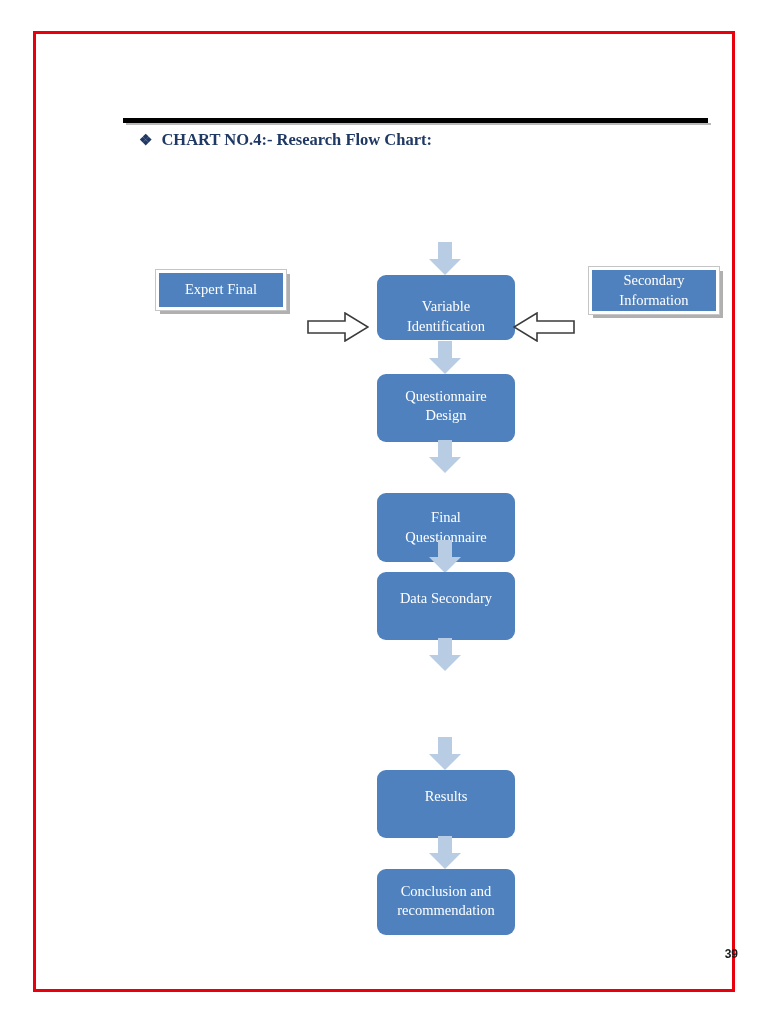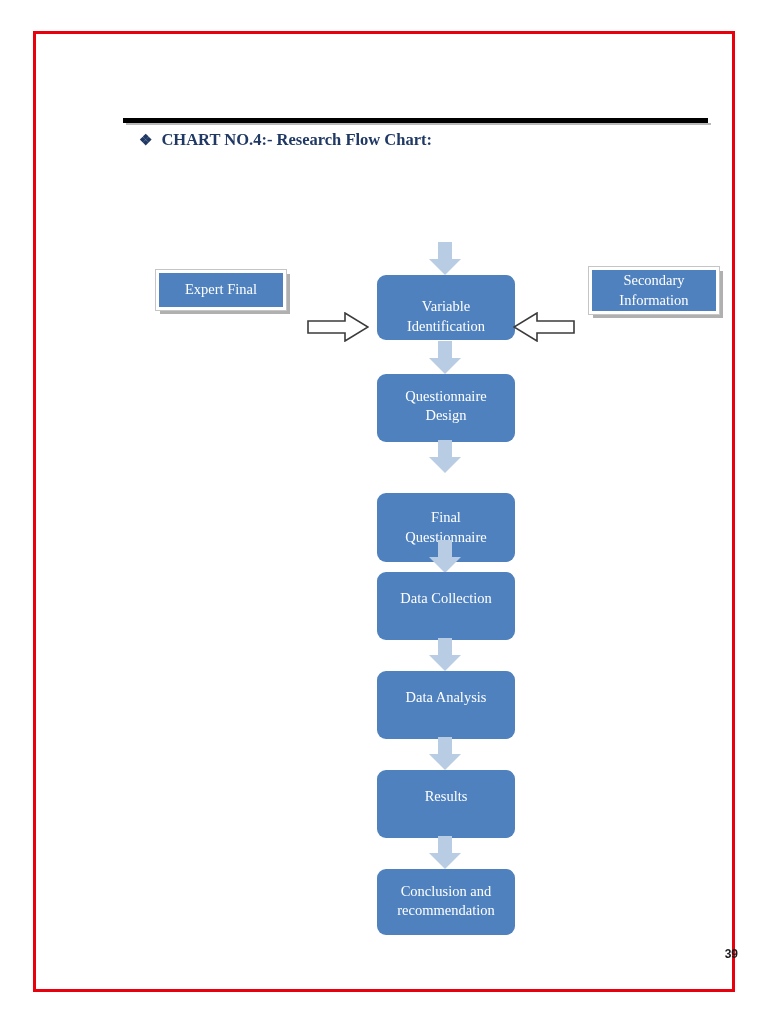--- a/index.html
+++ b/index.html
@@ -234,32 +234,29 @@
       </span>
     </div>
 
     <div class="down-arrow" style="left:392px; top:506px;">
       <svg width="34" height="34" viewBox="0 0 34 34">
           <polygon points="10,0 24,0 24,17 33,17 17,33 1,17 10,17" fill="#b8cce4"></polygon>
         </svg>
     </div>
 
     <div class="flow-box align-upper" style="left:341px; top:538px; width:138px; height:68px;">
-      <span>Data Collection</span>
+      <span>Data Secondary</span>
     </div>
 
     <div class="down-arrow" style="left:392px; top:604px;">
       <svg width="34" height="34" viewBox="0 0 34 34">
           <polygon points="10,0 24,0 24,17 33,17 17,33 1,17 10,17" fill="#b8cce4"></polygon>
         </svg>
     </div>
 
-    <div class="flow-box align-upper" style="left:341px; top:637px; width:138px; height:68px;">
-      <span>Data Analysis</span>
-    </div>
 
     <div class="down-arrow" style="left:392px; top:703px;">
       <svg width="34" height="34" viewBox="0 0 34 34">
           <polygon points="10,0 24,0 24,17 33,17 17,33 1,17 10,17" fill="#b8cce4"></polygon>
         </svg>
     </div>
 
     <div class="flow-box align-upper" style="left:341px; top:736px; width:138px; height:68px;">
       <span>Results</span>
     </div>

